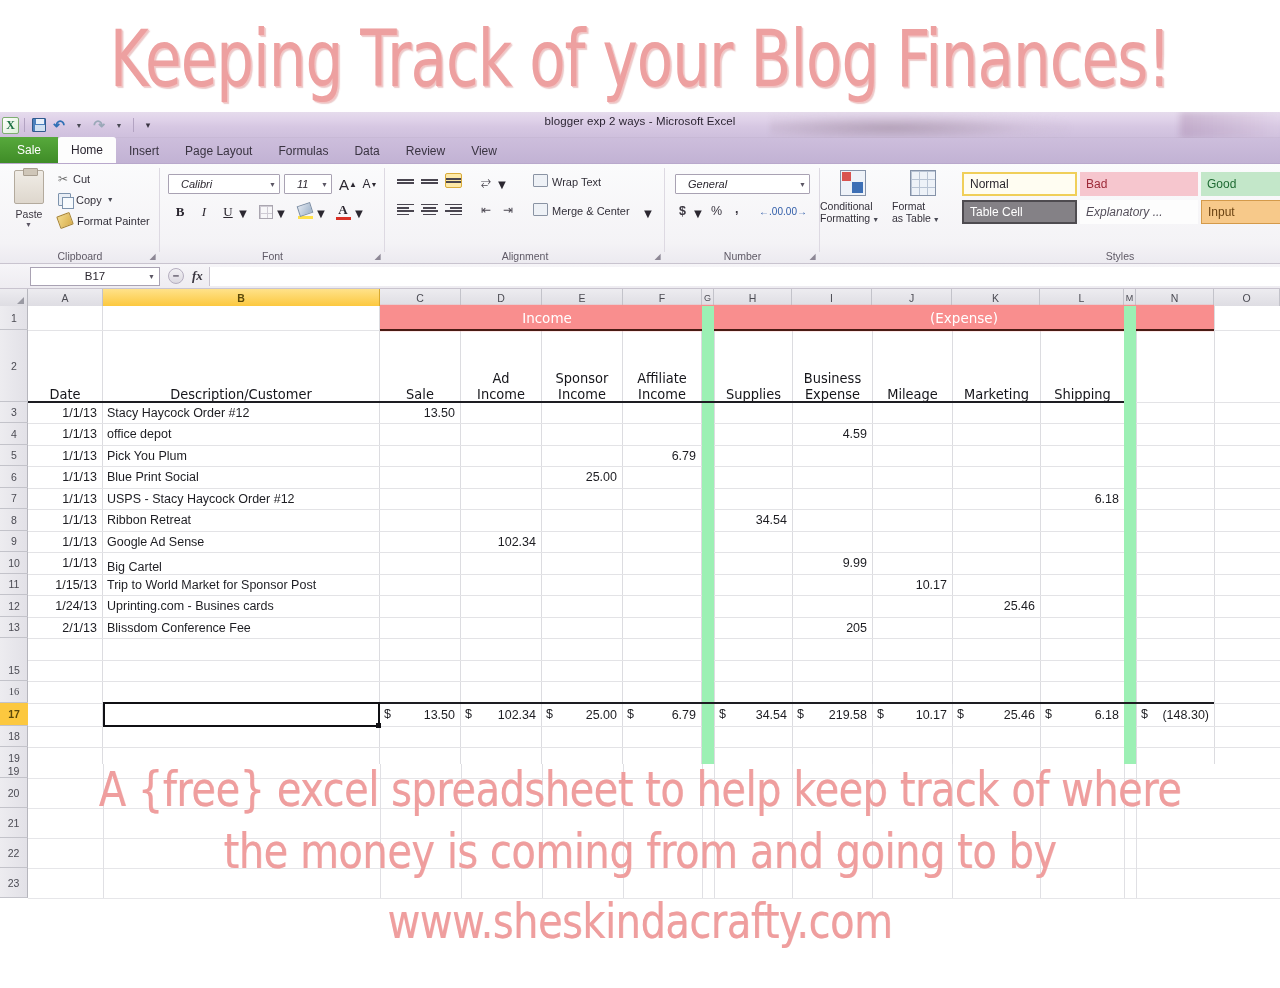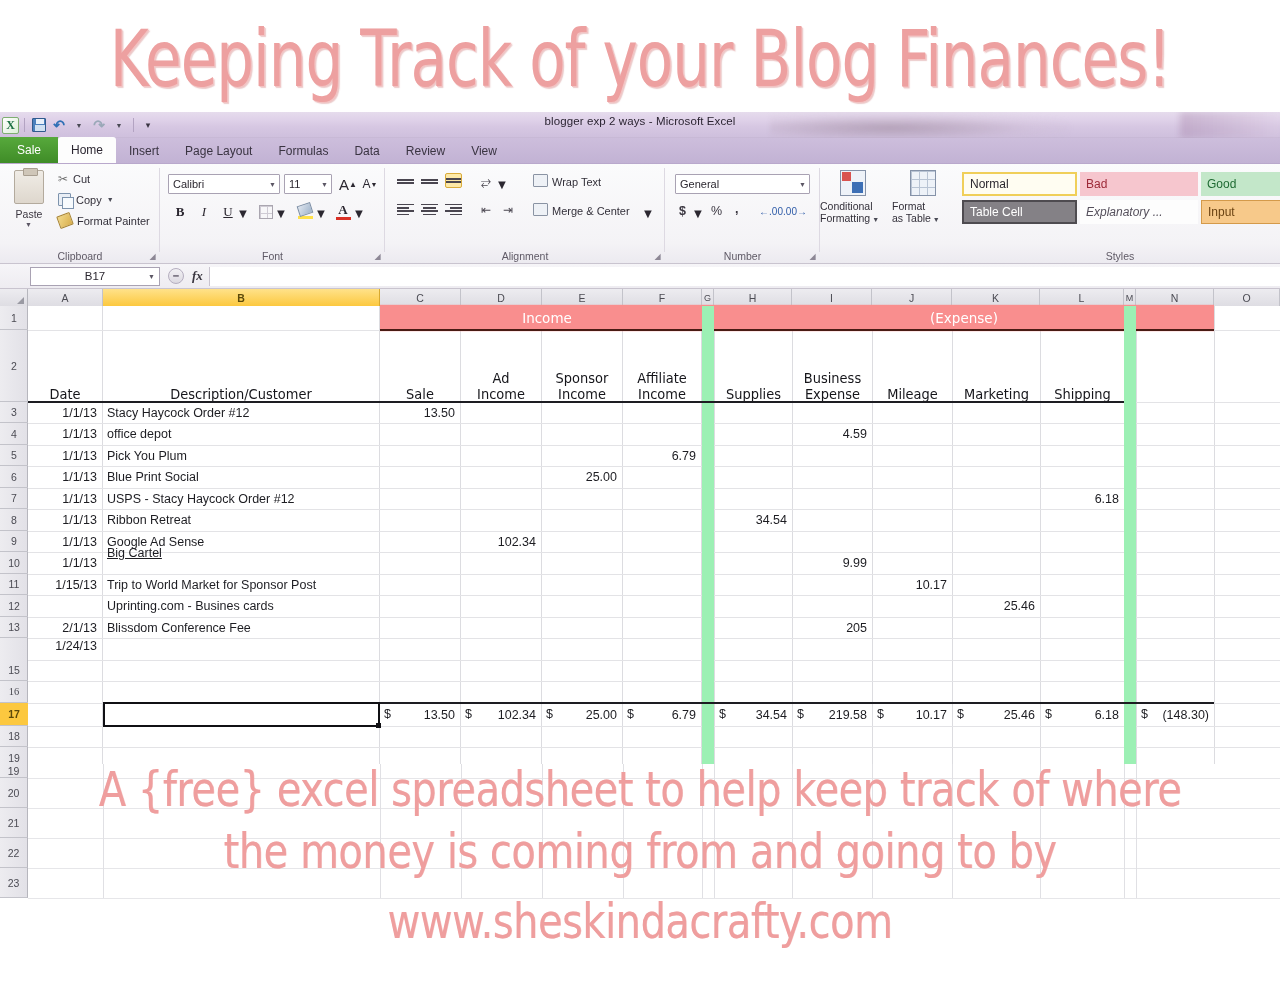--- a/index.html
+++ b/index.html
@@ -124,21 +124,21 @@
   .scissors{color:#6a6a6a;font-size:12px;}
   .copy-ico{
     width:13px;height:13px;background:#e9eef5;border:1px solid #7d93ad;border-radius:1px;position:relative;
   }
   .copy-ico:after{content:"";position:absolute;left:3px;top:3px;width:10px;height:10px;background:#f7fafd;border:1px solid #7d93ad;}
   .brush-ico{width:14px;height:13px;background:linear-gradient(135deg,#f2d98a,#d8ae4d);border:1px solid #a8832f;border-radius:1px;transform:rotate(-20deg);}
 
   
   .fld{
     position:absolute;background:#fff;border:1px solid #a9a2b3;border-radius:1px;
-    font-size:11px;color:#2c2830;display:flex;align-items:center;padding-left:4px;
+    font-size:11px;color:#2c2830;display:flex;align-items:center;padding-left:12px;font-style:italic;
   }
   .fld .cv{position:absolute;right:3px;font-size:7px;color:#5b5664;}
   .fbtn{
     position:absolute;display:flex;align-items:center;justify-content:center;
     font-size:13px;color:#2b2730;
   }
   .bold{font-weight:bold;font-family:"Liberation Serif",serif;}
   .ital{font-style:italic;font-family:"Liberation Serif",serif;}
   .undl{text-decoration:underline;font-family:"Liberation Serif",serif;}
 
@@ -628,28 +628,28 @@
 
       <div class="cell r" style="left:0px;top:203px;width:74px;height:22px;">1/1/13</div>
       <div class="cell l" style="left:75px;top:203px;width:276px;height:22px;">Ribbon Retreat</div>
       <div class="cell r" style="left:687px;top:203px;width:77px;height:22px;">34.54</div>
 
       <div class="cell r" style="left:0px;top:225px;width:74px;height:21px;">1/1/13</div>
       <div class="cell l" style="left:75px;top:225px;width:276px;height:21px;">Google Ad Sense</div>
       <div class="cell r" style="left:433px;top:225px;width:80px;height:21px;">102.34</div>
 
       <div class="cell r" style="left:0px;top:246px;width:74px;height:22px;">1/1/13</div>
-      <div class="cell l" style="left:75px;top:236px;width:276px;height:22px;text-decoration:underline;">Big Cartel</div>
+      <div class="cell l" style="left:75px;top:250px;width:276px;height:22px;">Big Cartel</div>
       <div class="cell r" style="left:765px;top:246px;width:79px;height:22px;">9.99</div>
 
       <div class="cell r" style="left:0px;top:268px;width:74px;height:21px;">1/15/13</div>
       <div class="cell l" style="left:75px;top:268px;width:276px;height:21px;">Trip to World Market for Sponsor Post</div>
       <div class="cell r" style="left:845px;top:268px;width:79px;height:21px;">10.17</div>
 
-      <div class="cell r" style="left:0px;top:289px;width:74px;height:22px;margin-top:40px;">1/24/13</div>
+      <div class="cell r" style="left:0px;top:289px;width:74px;height:22px;">1/24/13</div>
       <div class="cell l" style="left:75px;top:289px;width:276px;height:22px;">Uprinting.com - Busines cards</div>
       <div class="cell r" style="left:925px;top:289px;width:87px;height:22px;">25.46</div>
 
       <div class="cell r" style="left:0px;top:311px;width:74px;height:21px;">2/1/13</div>
       <div class="cell l" style="left:75px;top:311px;width:276px;height:21px;">Blissdom Conference Fee</div>
       <div class="cell r" style="left:765px;top:311px;width:79px;height:21px;">205</div>
 
       <div class="thickline" style="left:352px;top:396px;width:834px;"></div>
 
       <div class="tot-dollar" style="left:356px;top:401px;">$</div>

